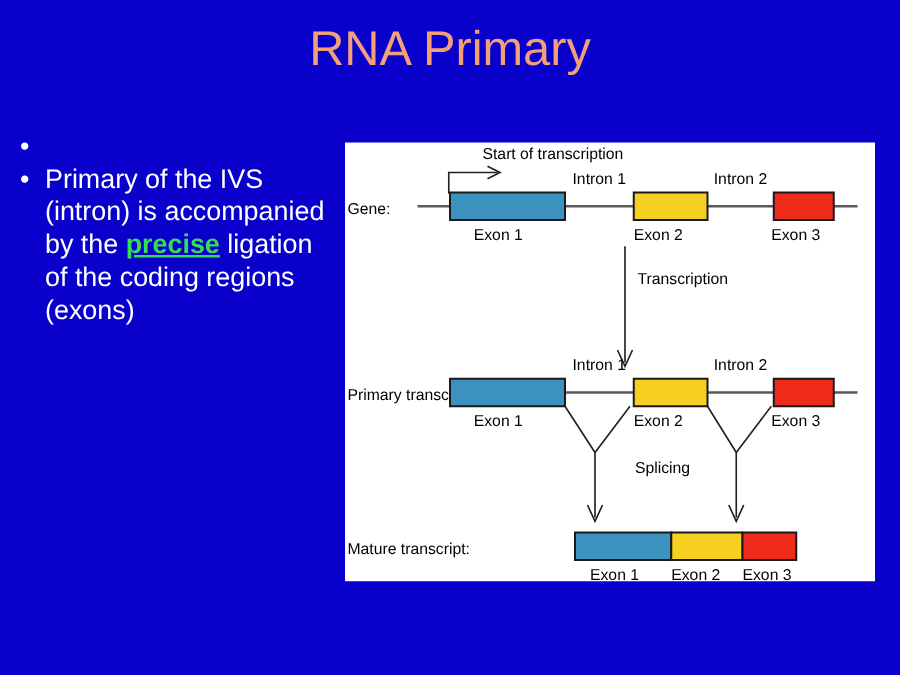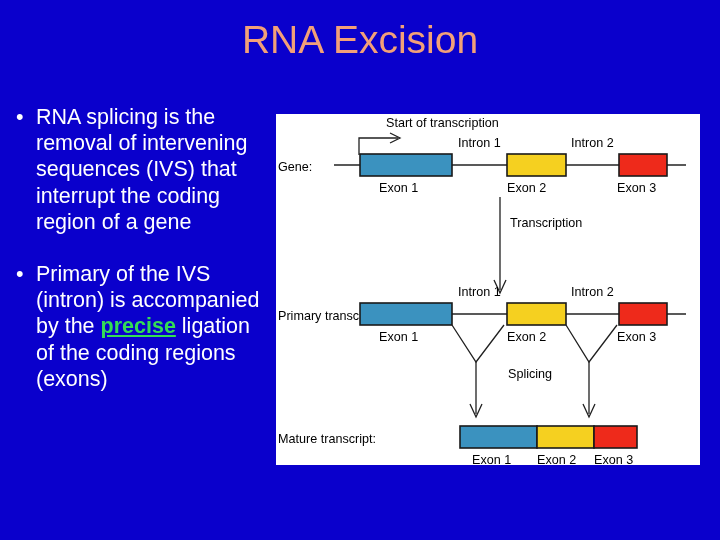--- a/index.html
+++ b/index.html
@@ -89,27 +89,26 @@
     fill: none;
   }
   .dg-box {
     stroke: #1A1A1A;
     stroke-width: 1.6;
   }
 </style>
 </head>
 <body>
 
-<div id="slide-title">RNA Excision</div>
+<div id="slide-title">RNA Primary</div>
 
 <div id="bullet-list">
 
   <div class="bullet-item">
     <span class="bullet-marker">•</span>
-    <span>RNA splicing is the removal of intervening sequences (IVS) that interrupt the coding region of a gene</span>
   </div>
 
   <div class="bullet-item">
     <span class="bullet-marker">•</span>
     <span>Primary of the IVS (intron) is accompanied by the </span><span class="hl-precise">precise</span><span> ligation of the coding regions (exons)</span>
   </div>
 
 </div>
 
 <div id="diagram-panel">

